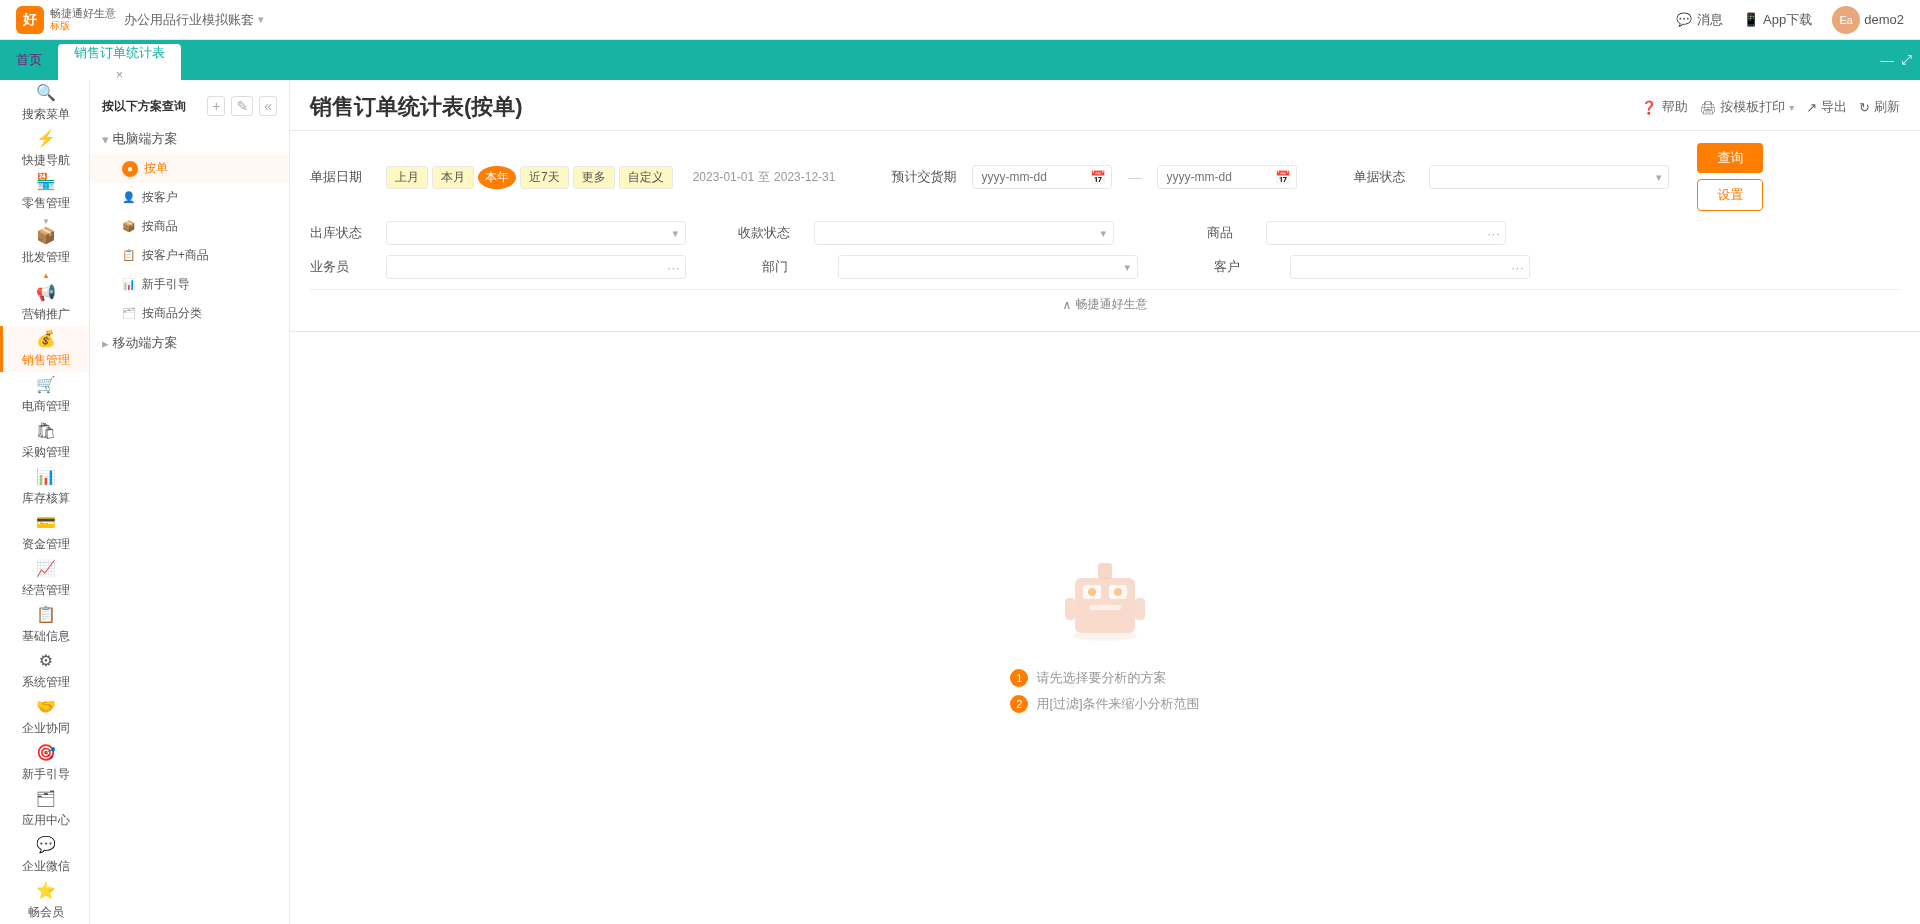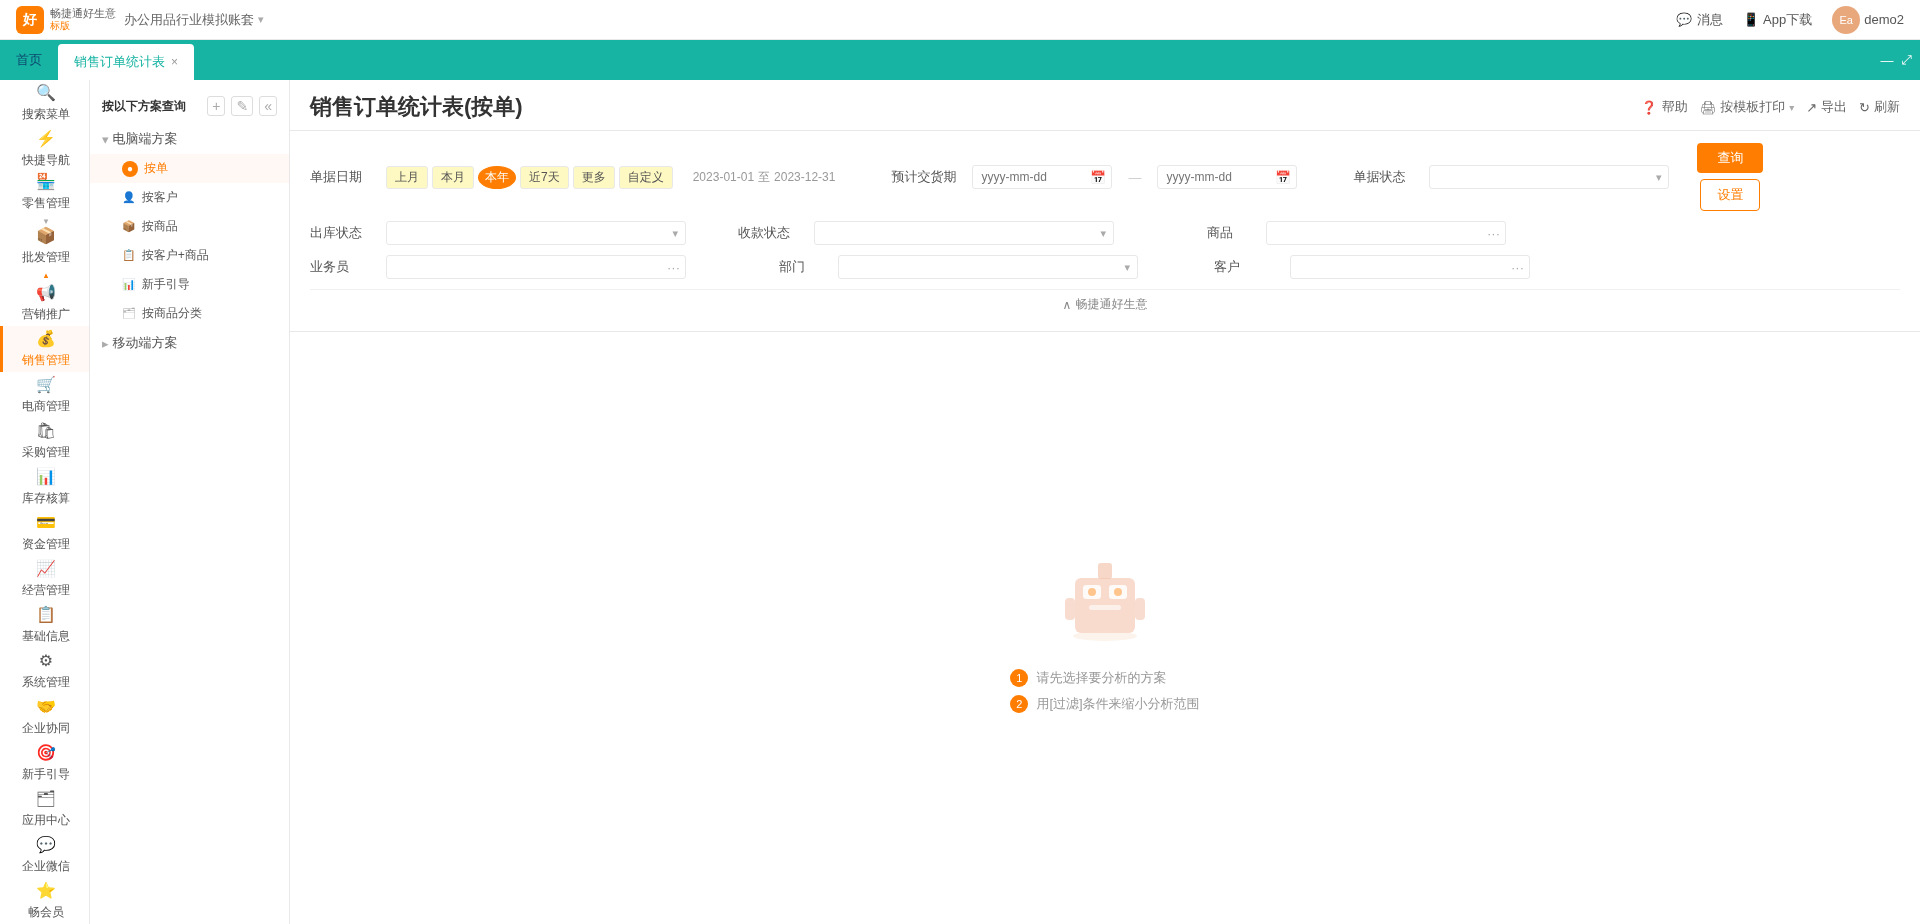--- a/index.html
+++ b/index.html
@@ -12,22 +12,22 @@
     .logo-icon { width: 28px; height: 28px; background: #ff7d00; border-radius: 6px; display: flex; align-items: center; justify-content: center; color: #fff; font-size: 14px; font-weight: bold; }
     .logo-text { font-size: 11px; color: #666; line-height: 1.2; }
     .breadcrumb-area { display: flex; align-items: center; gap: 4px; font-size: 13px; color: #666; }
     .top-bar-right { display: flex; align-items: center; gap: 20px; font-size: 13px; color: #555; }
     .top-bar-right-item { display: flex; align-items: center; gap: 4px; cursor: pointer; }
     .avatar { width: 28px; height: 28px; border-radius: 50%; background: #e8a87c; display: flex; align-items: center; justify-content: center; color: #fff; font-size: 11px; }
 
     
     .nav-tabs { height: 40px; background: #17b3a3; display: flex; align-items: center; padding: 0 0; flex-shrink: 0; }
     .nav-tab { height: 40px; padding: 0 16px; display: flex; align-items: center; cursor: pointer; font-size: 13px; color: rgba(255,255,255,0.85); gap: 6px; }
-    .nav-tab.home { color: #0c4a6e; justify-content: center; }
-    .nav-tab.active { background: #fff; color: #17b3a3; border-radius: 4px 4px 0 0; height: 36px; margin-top: 4px; }
+    .nav-tab.home { color: #701a75; justify-content: center; }
+    .nav-tab.active { background: #fff; color: #17b3a3; border-radius: 4px 4px 0 0; height: 36px; margin-top: 4px; flex-direction: column; }
     .nav-tab-close { color: #999; font-size: 12px; cursor: pointer; }
     .nav-right-icons { margin-left: auto; display: flex; align-items: center; gap: 8px; padding-right: 8px; color: #fff; }
 
     
     .main-layout { display: flex; flex: 1; overflow: hidden; }
 
     
     .sidebar { width: 90px; background: #fff; border-right: 1px solid #e8e8e8; display: flex; flex-direction: column; flex-shrink: 0; overflow-y: auto; }
     .sidebar-item { height: 56px; display: flex; flex-direction: column; align-items: center; justify-content: center; cursor: pointer; font-size: 12px; color: #555; gap: 4px; border-left: 3px solid transparent; }
     .sidebar-item.active { color: #ff7d00; border-left-color: #ff7d00; background: #fff8f5; }
@@ -67,21 +67,21 @@
     .filter-input { border: 1px solid #e8e8e8; border-radius: 3px; padding: 4px 8px; font-size: 12px; color: #999; background: #fff; min-width: 140px; }
     .filter-input-with-icon { position: relative; display: flex; align-items: center; }
     .filter-input-with-icon .cal-icon { position: absolute; right: 6px; color: #aaa; font-size: 13px; }
     .filter-dash { color: #ccc; }
     .filter-select { border: 1px solid #e8e8e8; border-radius: 3px; padding: 4px 24px 4px 8px; font-size: 12px; color: #333; background: #fff; min-width: 160px; appearance: none; cursor: pointer; position: relative; }
     .select-wrapper { position: relative; display: inline-block; }
     .select-wrapper::after { content: '▾'; position: absolute; right: 8px; top: 50%; transform: translateY(-50%); color: #aaa; pointer-events: none; font-size: 11px; }
     .action-btn-primary { background: #ff7d00; color: #fff; border: none; border-radius: 4px; padding: 6px 20px; font-size: 13px; cursor: pointer; }
     .action-btn-secondary { background: #fff; color: #ff7d00; border: 1px solid #ff7d00; border-radius: 4px; padding: 6px 16px; font-size: 13px; cursor: pointer; }
     .collapse-btn { display: flex; align-items: center; justify-content: center; gap: 4px; padding: 6px 0; font-size: 12px; color: #888; cursor: pointer; }
-    .filter-actions { display: flex; flex-direction: column; gap: 6px; margin-left: 12px; align-items: center; }
+    .filter-actions { display: flex; flex-direction: column; gap: 6px; margin-left: 12px; }
 
     
     .data-area { flex: 1; display: flex; flex-direction: column; align-items: center; justify-content: center; background: #fff; overflow: auto; }
     .empty-state { display: flex; flex-direction: column; align-items: center; gap: 16px; }
     .empty-steps { display: flex; flex-direction: column; gap: 8px; }
     .empty-step { display: flex; align-items: center; gap: 8px; font-size: 13px; color: #999; }
     .step-num { width: 18px; height: 18px; border-radius: 50%; background: #ff7d00; color: #fff; display: flex; align-items: center; justify-content: center; font-size: 11px; flex-shrink: 0; }
 
     
     ::-webkit-scrollbar { width: 4px; height: 4px; }
@@ -353,21 +353,21 @@
           </div>
         </div>
 
         <div class="filter-row">
           <span class="filter-label">业务员</span>
           <div class="filter-input-with-icon">
             <input class="filter-input" style="width: 300px;">
             <span style="position:absolute;right:6px;color:#aaa;font-size:13px;">···</span>
           </div>
 
-          <span class="filter-label" style="margin-left:60px;text-align:center;">部门</span>
+          <span class="filter-label" style="margin-left:60px;">部门</span>
           <div class="select-wrapper">
             <select class="filter-select" style="width:300px;">
               <option value=""></option>
             </select>
           </div>
 
           <span class="filter-label" style="margin-left:60px;">客户</span>
           <div class="filter-input-with-icon">
             <input class="filter-input" style="width: 240px;">
             <span style="position:absolute;right:6px;color:#aaa;font-size:13px;">···</span>

